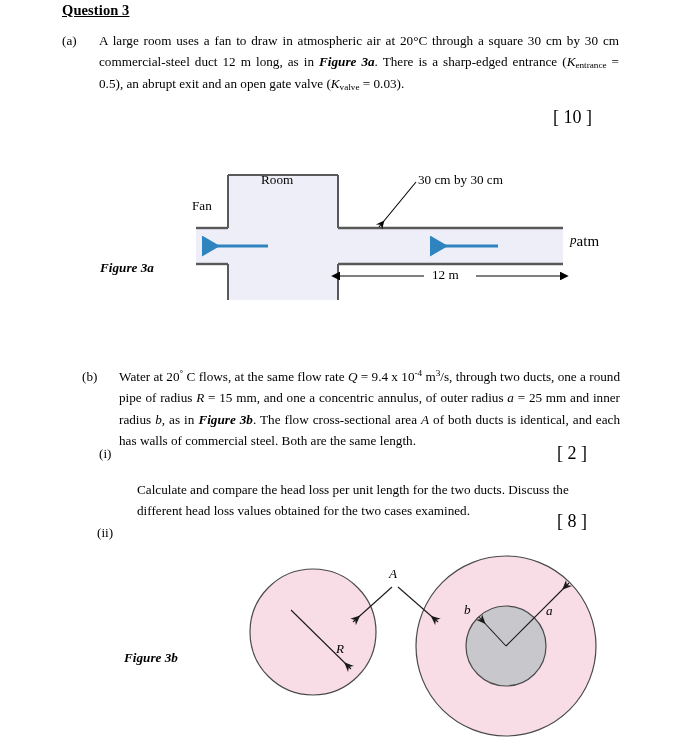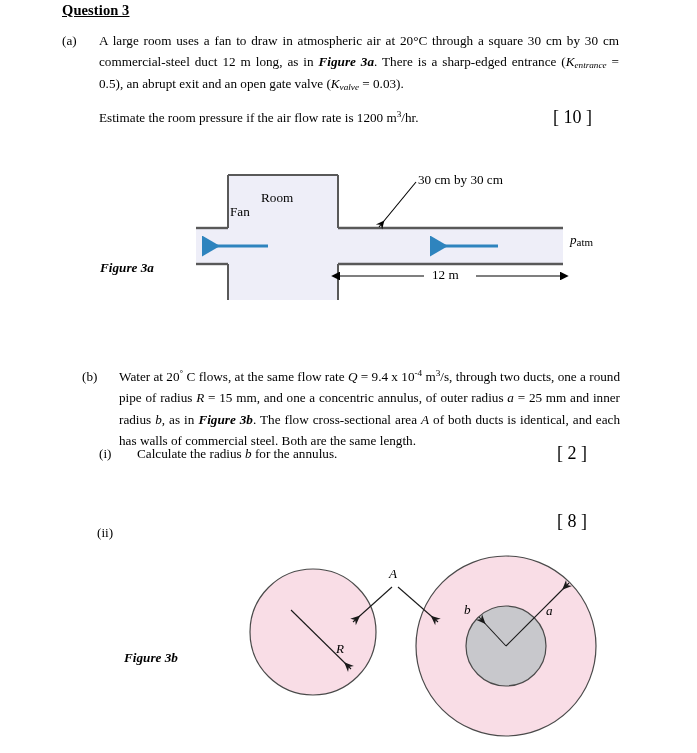--- a/index.html
+++ b/index.html
@@ -46,22 +46,22 @@
 
   .marks {
     position: absolute;
     font-size: 18px;
     white-space: nowrap;
   }
 
   i.bi { font-style: italic; font-weight: bold; }
   i.it { font-style: italic; }
 
-  sub.sm { font-size: 9.2px; font-style: italic; vertical-align: -2px; }
-  sub.rm { font-size: 11px; font-style: normal; vertical-align: -2px; }
+  sub.sm { font-size: 9.2px; vertical-align: -2px; }
+  sub.rm { font-size: 15px; font-style: normal; vertical-align: -2px; }
   sup.sm { font-size: 9.2px; vertical-align: 5px; }
 
   
   .figwrap { position: absolute; }
 
   .figlabel {
     position: absolute;
     font-size: 13.2px;
     font-style: italic;
     font-weight: bold;
@@ -82,23 +82,20 @@
 <div class="page">
 
   <div class="qheading">Question 3</div>
 
   <div class="marker" style="left:62px; top:30px;">(a)</div>
 
   <div class="para" style="left:99px; top:30px; width:520px;">
     <span>A large room uses a fan to draw in atmospheric air at 20</span><span>°</span><span>C through a square 30 cm by 30 cm commercial-steel duct 12 m long, as in </span><i class="bi">Figure 3a</i><span>. There is a sharp-edged entrance (</span><i class="it">K</i><sub class="sm">entrance</sub><span> = 0.5), an abrupt exit and an open gate valve (</span><i class="it">K</i><sub class="sm">valve</sub><span> = 0.03).</span>
   </div>
 
-  <div class="para nojust" style="left:99px; top:107px; width:440px;">
-    <span>Estimate the room pressure if the air flow rate is 1200 m</span><sup class="sm">3</sup><span>/hr.</span>
-  </div>
 
   <div class="marks" style="left:553px; top:107px;">[ 10 ]</div>
 
   <div class="figlabel" style="left:100px; top:260px;">Figure 3a</div>
 
   <div class="figwrap" style="left:0px; top:160px; width:697px; height:145px;">
     <svg width="697" height="145" viewBox="0 0 697 145">
 
       <path d="M 228,15 L 338,15 L 338,68 L 563,68 L 563,104 L 338,104 L 338,140
                L 228,140 L 228,104 L 196,104 L 196,68 L 228,68 Z" fill="#EEEEF8" stroke="none"></path>
@@ -135,46 +132,46 @@
       <line x1="268" y1="86" x2="202" y2="86" stroke="#2E84BE" stroke-width="3" marker-end="url(#bluehead)"></line>
       <line x1="498" y1="86" x2="430" y2="86" stroke="#2E84BE" stroke-width="3" marker-end="url(#bluehead)"></line>
 
       <line x1="416" y1="22" x2="379" y2="67" stroke="#000000" stroke-width="1.1" marker-end="url(#thinhead)"></line>
 
       <line x1="340" y1="116" x2="561" y2="116" stroke="#000000" stroke-width="1.1" marker-start="url(#blkstart)" marker-end="url(#blkend)"></line>
       <rect x="424" y="108" width="52" height="17" fill="#ffffff" stroke="none"></rect>
     </svg>
   </div>
 
-  <div class="figtext" style="left:192px; top:204px;margin-left:38px;">Fan</div>
-
-  <div class="figtext" style="left:261px; top:190px;">Room</div>
+  <div class="figtext" style="left:192px; top:198px;">Fan</div>
+
+  <div class="figtext" style="left:261px; top:172px;">Room</div>
 
   <div class="figtext" style="left:418px; top:172px;text-align:center;">30 cm by 30 cm</div>
 
   <div class="figtext" style="left:570px; top:232px;"><i class="it">p</i><sub class="rm">atm</sub></div>
 
   <div class="figtext" style="left:432px; top:267px;">12 m</div>
 
   <div class="marker" style="left:82px; top:366px;">(b)</div>
 
   <div class="para" style="left:119px; top:366px; width:501px;">
     <span>Water at 20</span><sup class="sm">°</sup><span> C flows, at the same flow rate </span><i class="it">Q</i><span> = 9.4 x 10</span><sup class="sm">-4</sup><span> m</span><sup class="sm">3</sup><span>/s, through two ducts, one a round pipe of radius </span><i class="it">R</i><span> = 15 mm, and one a concentric annulus, of outer radius </span><i class="it">a</i><span> = 25 mm and inner radius </span><i class="it">b</i><span>, as in </span><i class="bi">Figure 3b</i><span>.  The flow cross-sectional area </span><i class="it">A</i><span> of both ducts is identical, and each has walls of commercial steel. Both are the same length.</span>
   </div>
 
   <div class="marker" style="left:99px; top:443px;">(i)</div>
 
-  <div class="para nojust" style="left:137px; top:443px; width:420px;">
-    <span>Calculate the radius </span><i class="it">b</i><span> for the annulus.</span>
-  </div>
 
   <div class="marks" style="left:557px; top:443px;">[ 2 ]</div>
 
   <div class="marker" style="left:97px; top:479px;margin-top:43px;">(ii)</div>
 
+  <div class="para nojust" style="left:137px; top:479px; width:448px;">
+    <span>Calculate and compare the head loss per unit length for the two ducts. Discuss the different head loss values obtained for the two cases examined.</span>
+  </div>
 
   <div class="marks" style="left:557px; top:511px;">[ 8 ]</div>
 
   <div class="figlabel" style="left:124px; top:650px;">Figure 3b</div>
 
   <div class="figwrap" style="left:0px; top:545px; width:697px; height:208px;">
     <svg width="697" height="208" viewBox="0 0 697 208">
       <defs>
         <marker id="fineArrow" markerWidth="11" markerHeight="9" refX="10" refY="4.5" orient="auto" markerUnits="userSpaceOnUse">
           <path d="M 10,0.3 L 0.4,4.5 L 10,8.7 L 7,4.5 Z" fill="#1a1a1a"></path>

